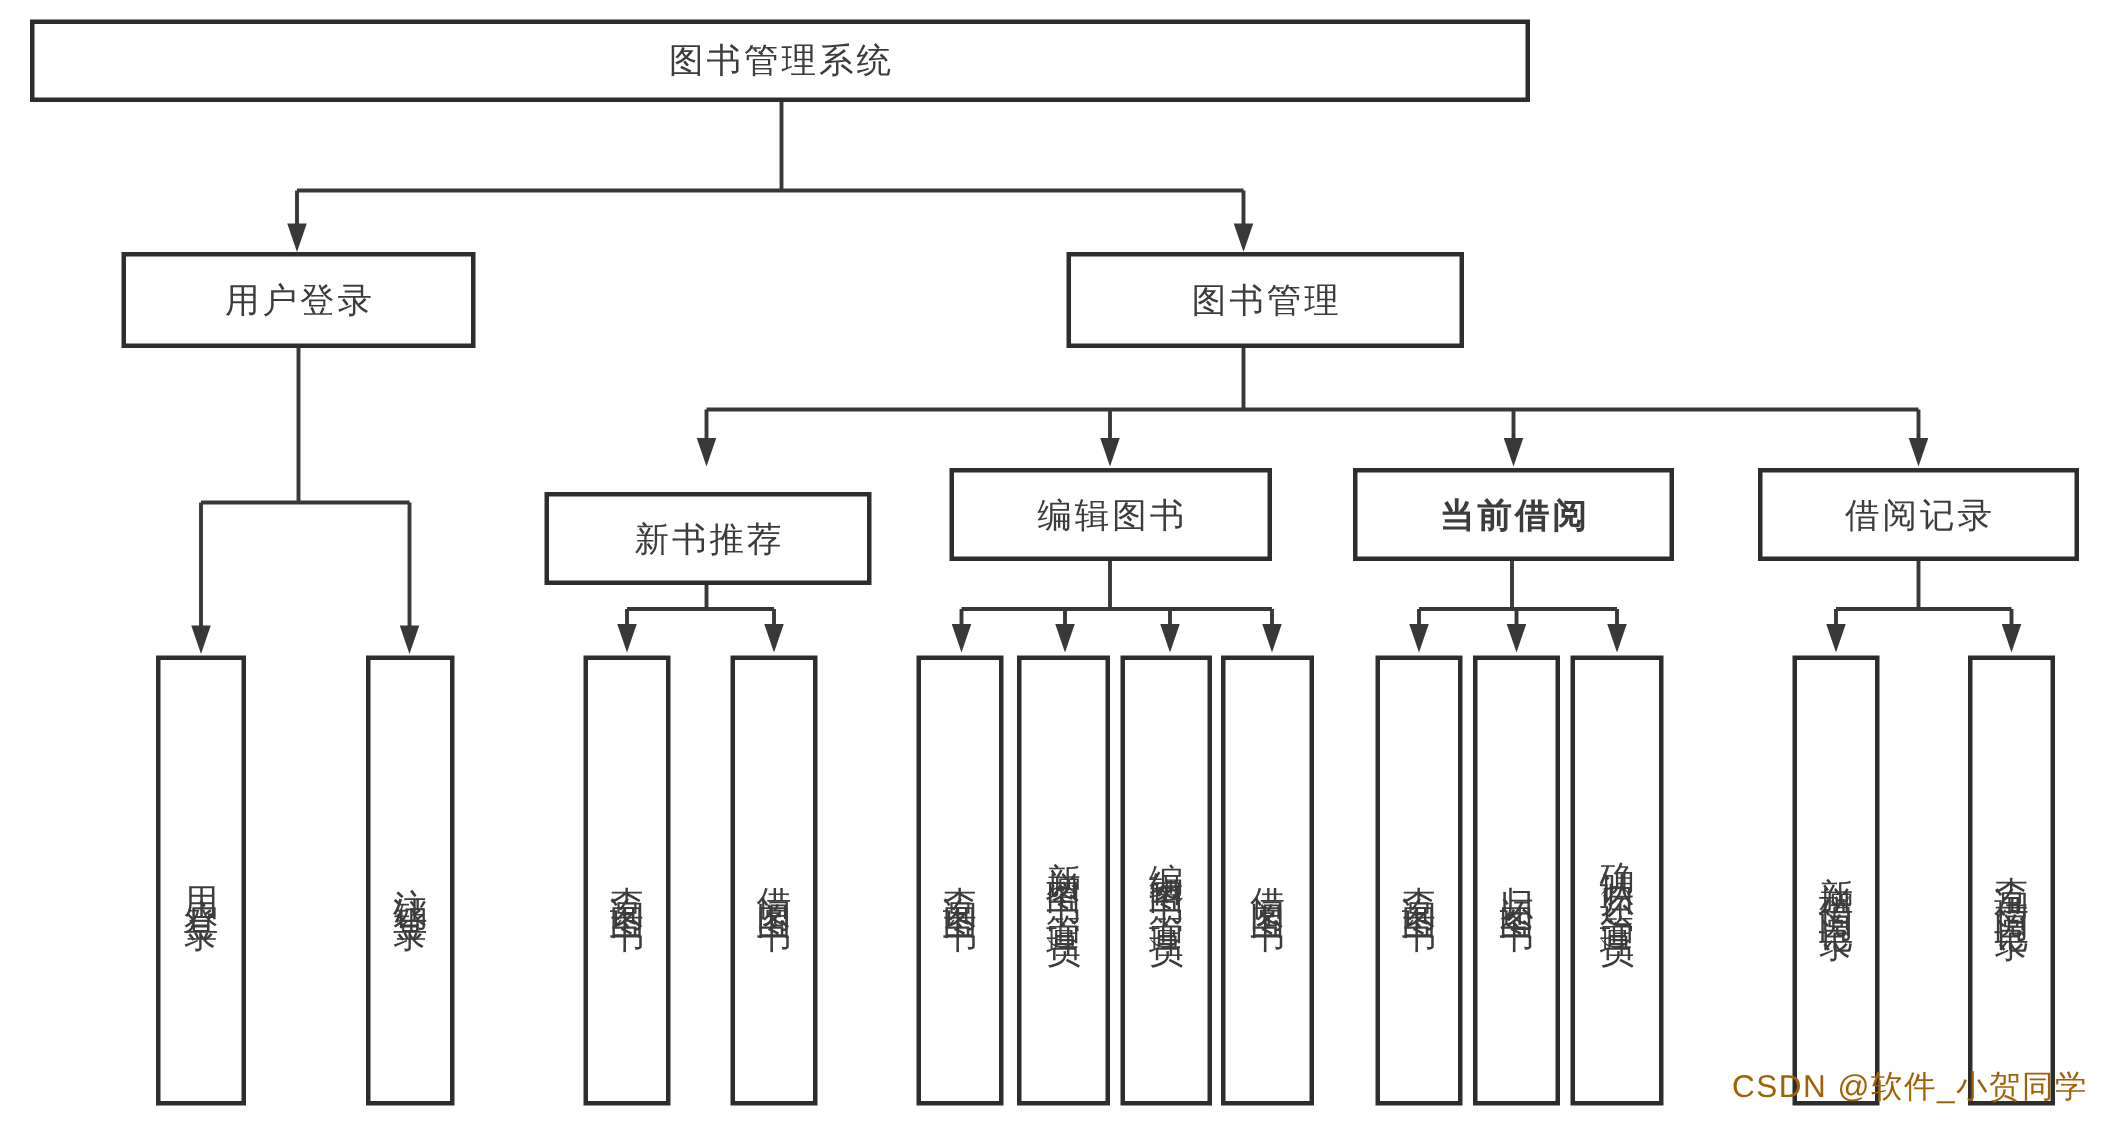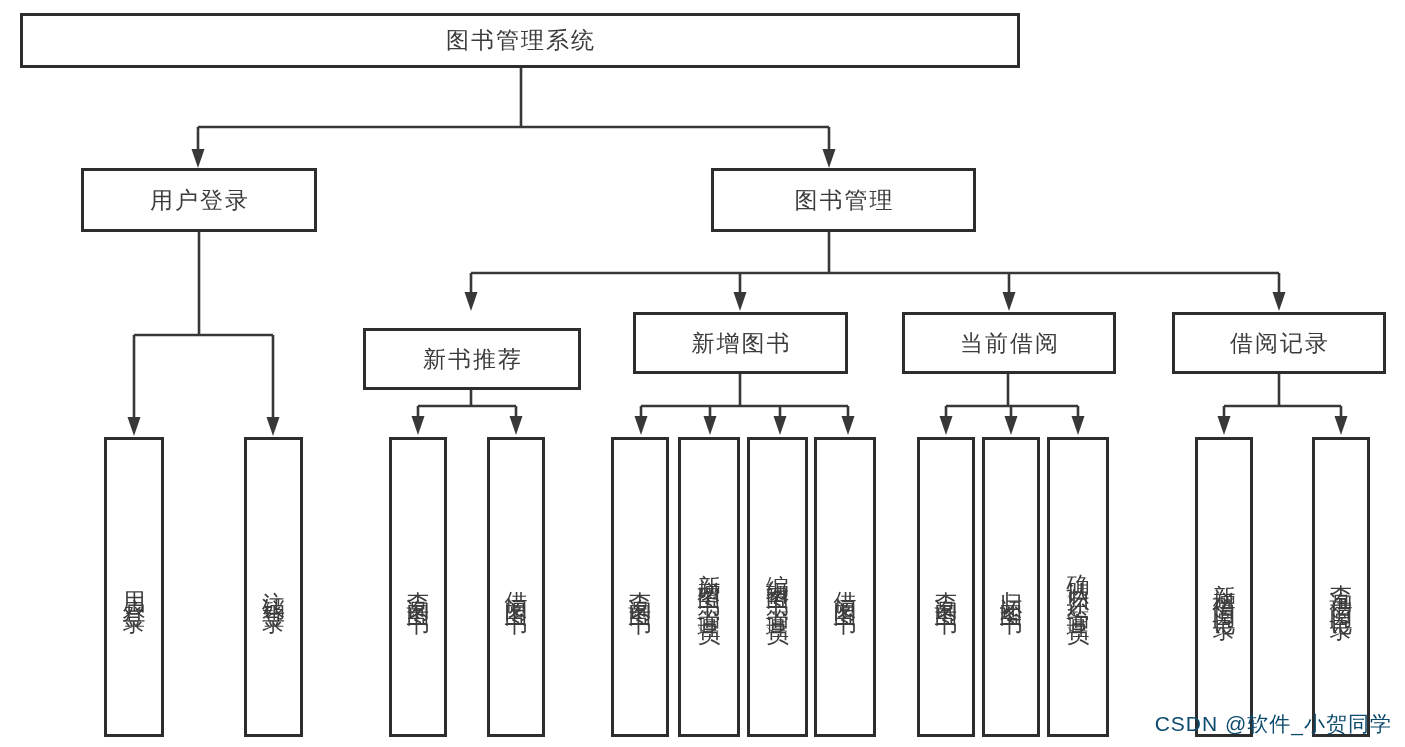--- a/index.html
+++ b/index.html
@@ -42,21 +42,21 @@
     letter-spacing: 7px;
     line-height: 1;
     white-space: nowrap;
   }
   .watermark {
     position: absolute;
     right: 13px;
     bottom: 9px;
     font-size: 21px;
     letter-spacing: 1px;
-    color: #0c4a6e;
+    color: #a16207;
     white-space: nowrap;
   }
 </style>
 </head>
 <body>
 
 <div id="stage">
 
   <svg id="connectors" viewBox="0 0 1405 747" xmlns="http://www.w3.org/2000/svg">
     <g stroke="#383838" stroke-width="2.6" fill="none">
@@ -132,23 +132,23 @@
     <span class="hlabel">用户登录</span>
   </div>
   <div class="box" style="left:711px; top:168px; width:265px; height:64px;">
     <span class="hlabel">图书管理</span>
   </div>
 
   <div class="box" style="left:363px; top:328px; width:218px; height:62px;">
     <span class="hlabel">新书推荐</span>
   </div>
   <div class="box" style="left:633px; top:312px; width:215px; height:62px;">
-    <span class="hlabel">新增图书</span>
+    <span class="hlabel">编辑图书</span>
   </div>
-  <div class="box" style="left:902px; top:312px; width:214px; height:62px;">
+  <div class="box" style="left:902px; top:312px; width:214px; height:62px;font-weight:bold;">
     <span class="hlabel">当前借阅</span>
   </div>
   <div class="box" style="left:1172px; top:312px; width:214px; height:62px;">
     <span class="hlabel">借阅记录</span>
   </div>
 
   <div class="box" style="left:104px; top:437px; width:60px; height:300px;">
     <span class="vtext">用户登录</span>
   </div>
   <div class="box" style="left:244px; top:437px; width:59px; height:300px;">

